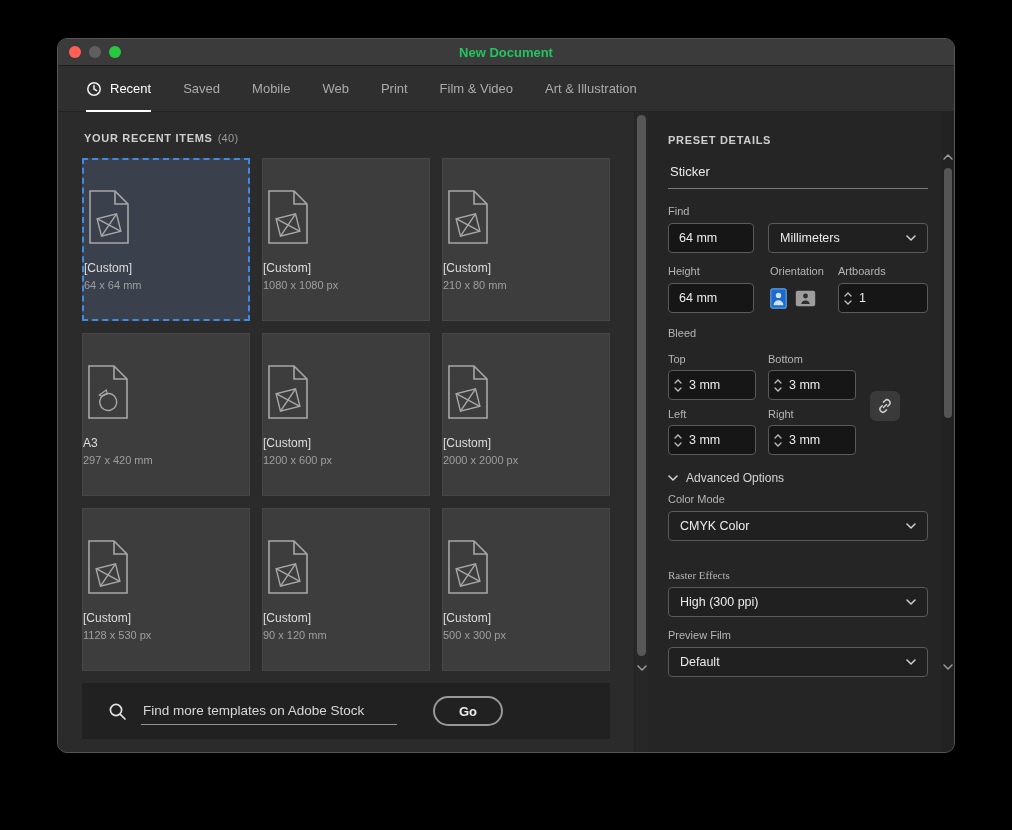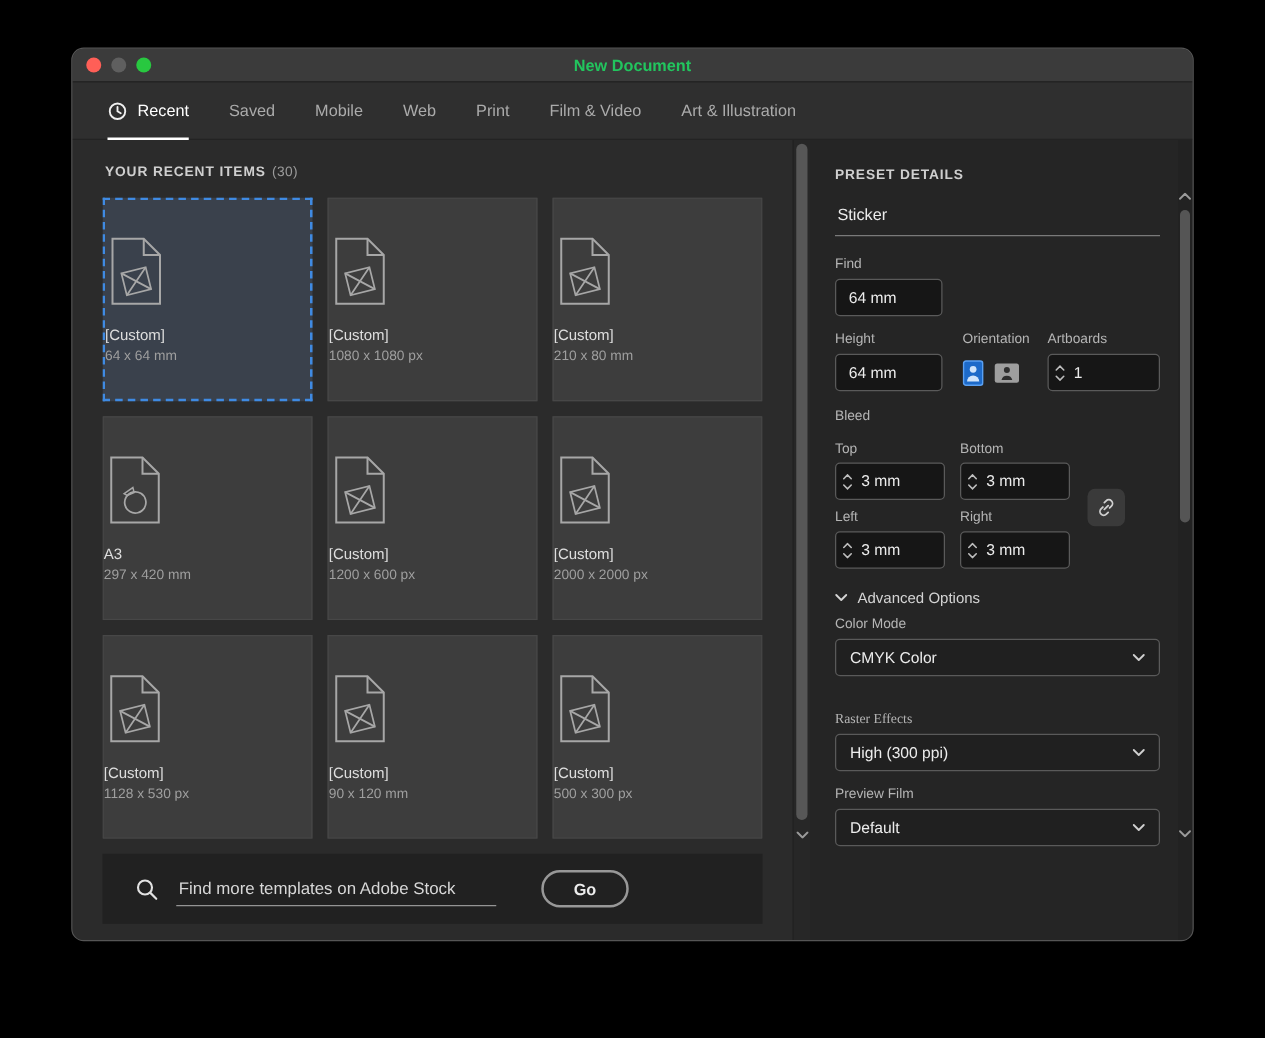--- a/index.html
+++ b/index.html
@@ -177,21 +177,21 @@
         </div>
       <div class="tab">
           <span>Art &amp; Illustration</span>
         </div>
     </div>
 
     <div class="bodyrow">
 
       <div class="left">
         <div class="recent-heading">
-          <span>YOUR RECENT ITEMS</span><span class="recent-count">(30)</span>
+          <span>YOUR RECENT ITEMS</span><span class="recent-count">(40)</span>
         </div>
 
         <div class="grid">
           <div class="card selected">
             <svg class="card-icon" width="50" height="56" viewBox="0 0 50 56">
                 <use href="#doc-icon"></use>
               </svg>
             <div class="card-name">[Custom]</div>
             <div class="card-dims">64 x 64 mm</div>
           </div>
@@ -272,20 +272,26 @@
 
       <div class="right">
         <div class="panel-h">PRESET DETAILS</div>
         <input class="name-input" type="text" value="Sticker" style="">
 
         <span class="lbl">Find</span>
         <div class="row">
           <div class="field w86">
               <span>64 mm</span>
             </div>
+          <div class="select units-select">
+            <span>Millimeters</span>
+            <svg class="chev" width="10" height="6" viewBox="0 0 10 6">
+                <use href="#chev-down"></use>
+              </svg>
+          </div>
         </div>
 
         <div class="labels-row">
           <span class="lbl lbl-h">Height</span>
           <span class="lbl lbl-o">Orientation</span>
           <span class="lbl lbl-a">Artboards</span>
         </div>
         <div class="row">
           <div class="field w86">
               <span>64 mm</span>

